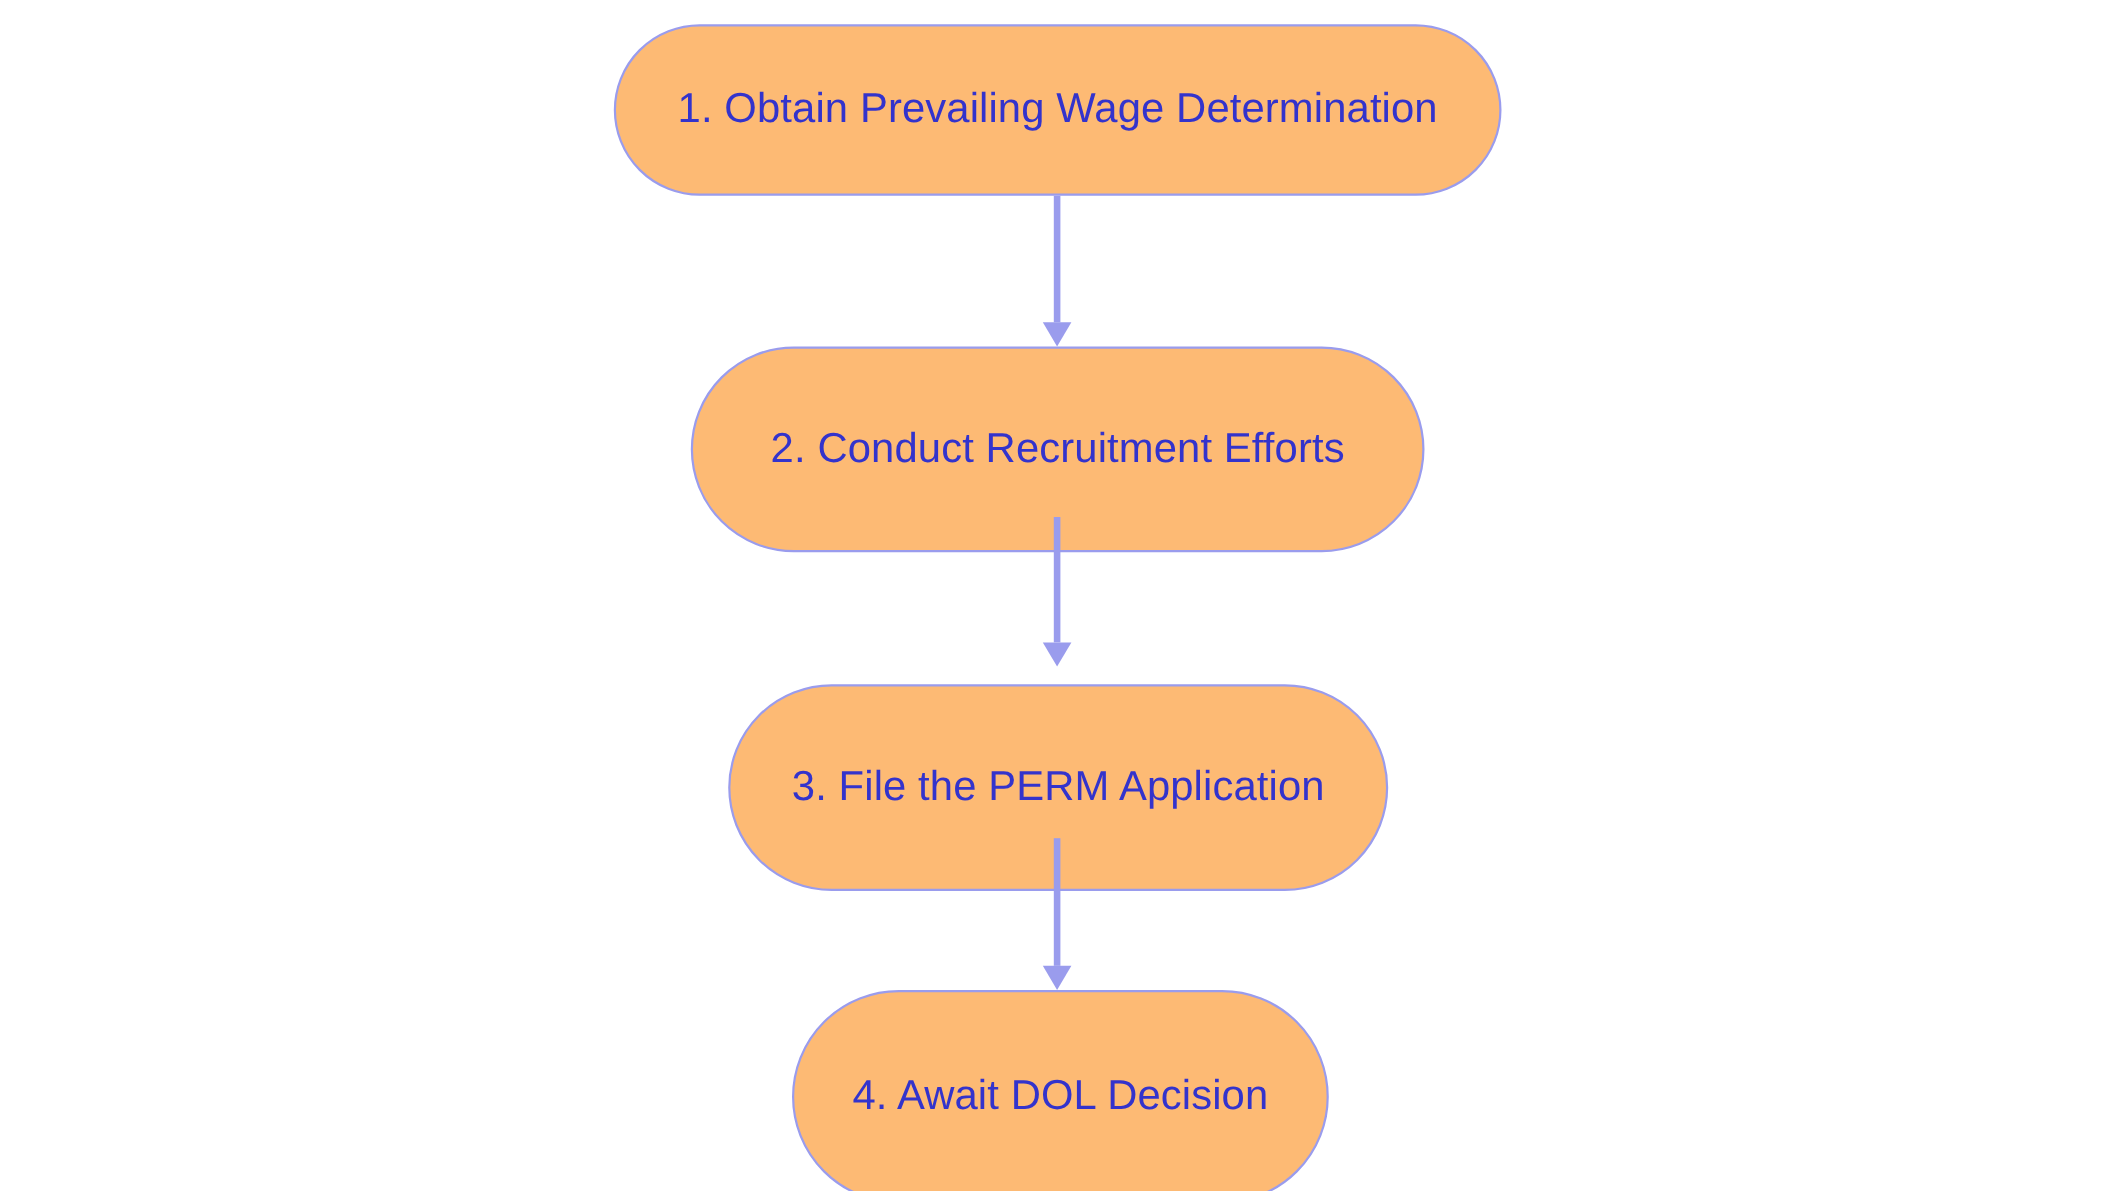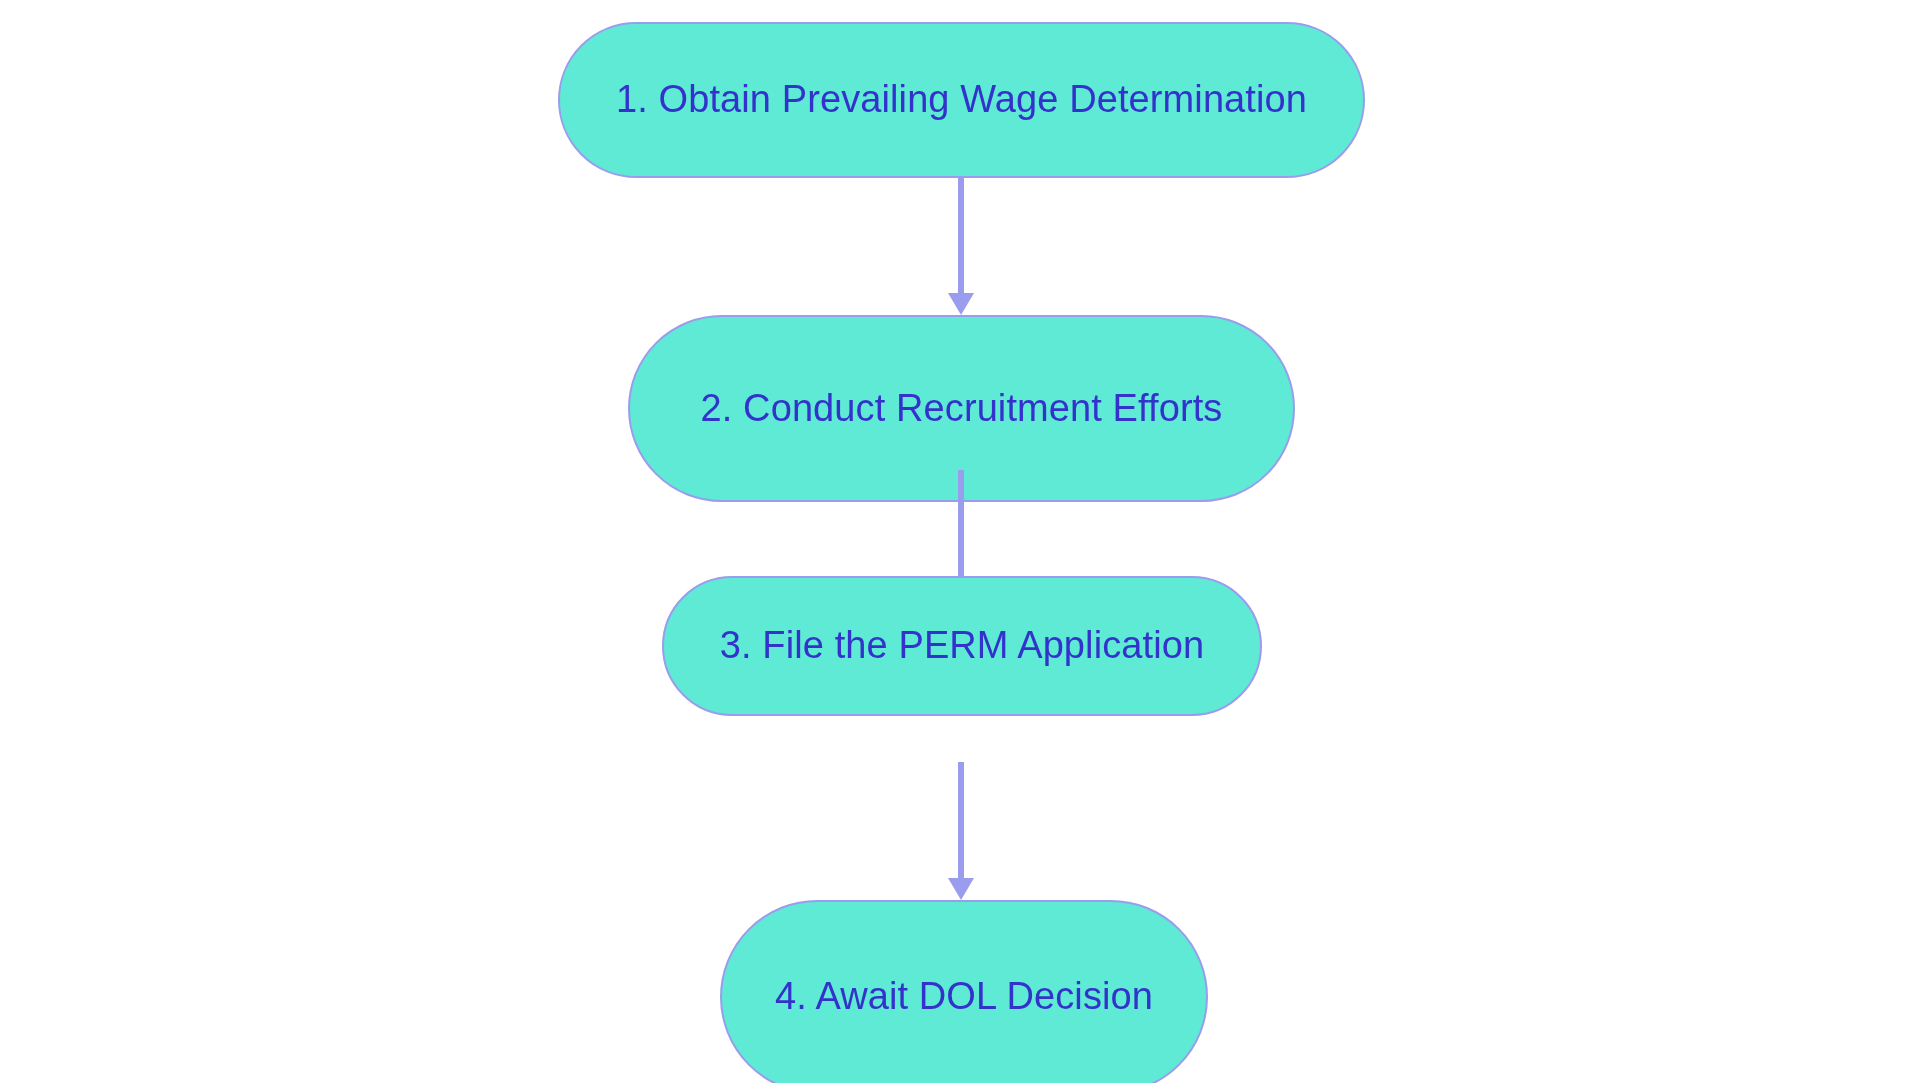--- a/index.html
+++ b/index.html
@@ -21,40 +21,40 @@
     overflow: hidden;
   }
 
   
   .node {
     position: absolute;
     box-sizing: border-box;
     display: flex;
     align-items: center;
     justify-content: center;
-    background: #5eead4;
+    background: #fdba74;
     border: 2px solid #9a9ced;
     border-radius: 999px;
     text-align: center;
   }
 
   .node-label {
     color: #3333cc;
     font-size: 38px;
     font-weight: 400;
     letter-spacing: 0.1px;
     line-height: 1.15;
     white-space: nowrap;
     font-family: "Liberation Sans", "DejaVu Sans", sans-serif;
   }
 
   
   .node-1 { left: 558px; top: 22px;  width: 807px; height: 156px; }
   .node-2 { left: 628px; top: 315px; width: 667px; height: 187px; }
-  .node-3 { left: 662px; top: 576px; width: 600px; height: 140px; justify-content: center; }
+  .node-3 { left: 662px; top: 622px; width: 600px; height: 188px; justify-content: center; }
   .node-4 { left: 720px; top: 900px; width: 488px; height: 194px; }
 
   
   .connector {
     position: absolute;
     width: 40px;
     left: 941px;           
   }
 
   .connector .shaft {

